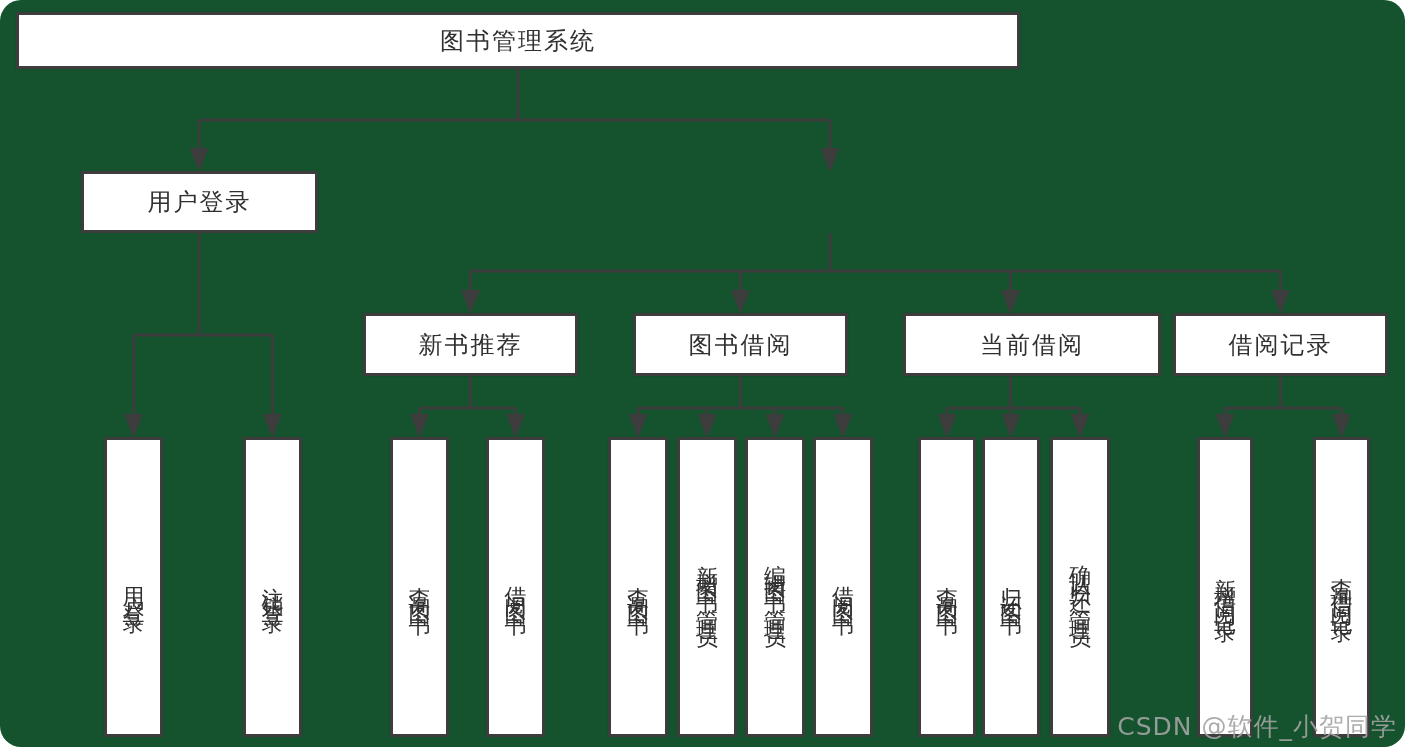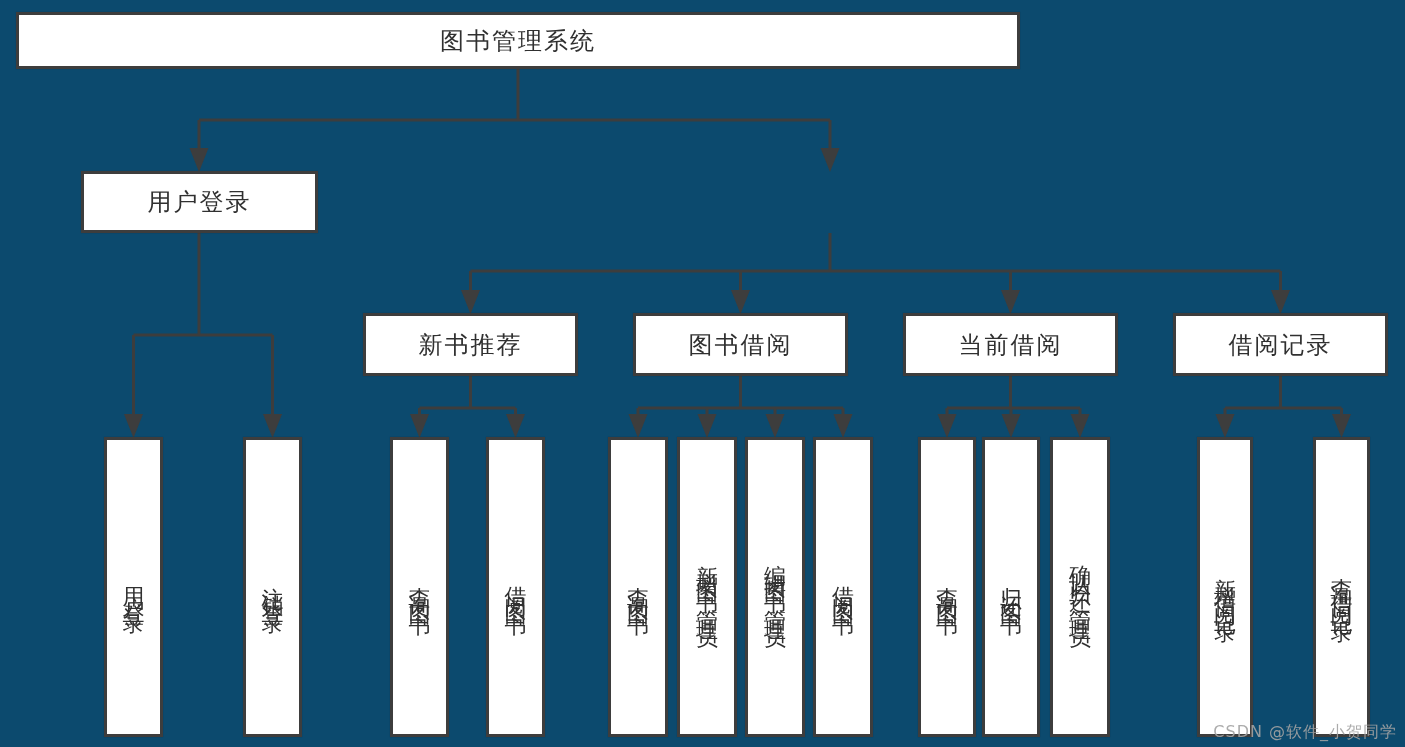--- a/index.html
+++ b/index.html
@@ -5,22 +5,23 @@
   * { margin: 0; padding: 0; }
   html, body { background: #ffffff; }
   body {
     font-family: "DejaVu Sans", "Liberation Sans", sans-serif;
     color: #303030;
   }
   .canvas {
     position: relative;
     width: 1405px;
     height: 747px;
-    background: #0c4a6e;
+    background: #14532d;
     overflow: hidden;
+    border-radius: 21px;
   }
   .connectors {
     position: absolute;
     left: 0; top: 0;
     width: 1405px;
     height: 747px;
   }
   .box {
     position: absolute;
     box-sizing: border-box;
@@ -43,21 +44,21 @@
     font-size: 22px;
     line-height: 1;
     letter-spacing: 9px;
     color: #303030;
     white-space: nowrap;
   }
   .watermark {
     position: absolute;
     right: 8px;
     bottom: 4px;
-    font-size: 16px;
+    font-size: 25px;
     color: #a3a3a3;
     letter-spacing: 1px;
     opacity: 0.9;
     white-space: nowrap;
   }
 </style>
 </head>
 <body>
 
 <div class="canvas">
@@ -109,21 +110,21 @@
   <div class="box" style="left:81px;top:171px;width:237px;height:62px">
     <span class="h-label">用户登录</span>
   </div>
 
   <div class="box" style="left:633px;top:313px;width:215px;height:63px">
     <span class="h-label">图书借阅</span>
   </div>
   <div class="box" style="left:363px;top:313px;width:215px;height:63px">
     <span class="h-label">新书推荐</span>
   </div>
-  <div class="box" style="left:903px;top:313px;width:215px;height:63px">
+  <div class="box" style="left:903px;top:313px;width:258px;height:63px">
     <span class="h-label">当前借阅</span>
   </div>
   <div class="box" style="left:1173px;top:313px;width:215px;height:63px">
     <span class="h-label">借阅记录</span>
   </div>
 
   <div class="box" style="left:104px;top:437px;width:59px;height:300px">
     <span class="v-label">用户登录</span>
   </div>
   <div class="box" style="left:243px;top:437px;width:59px;height:300px">

